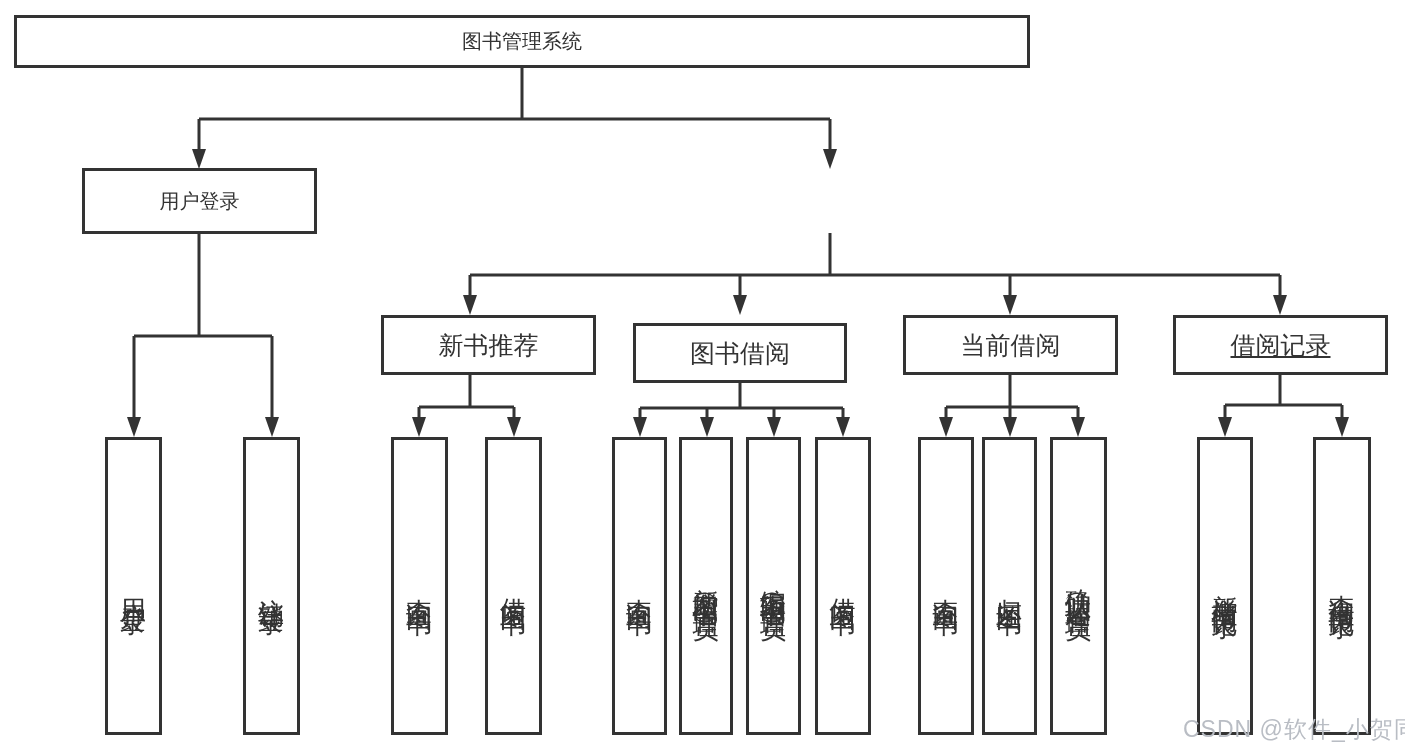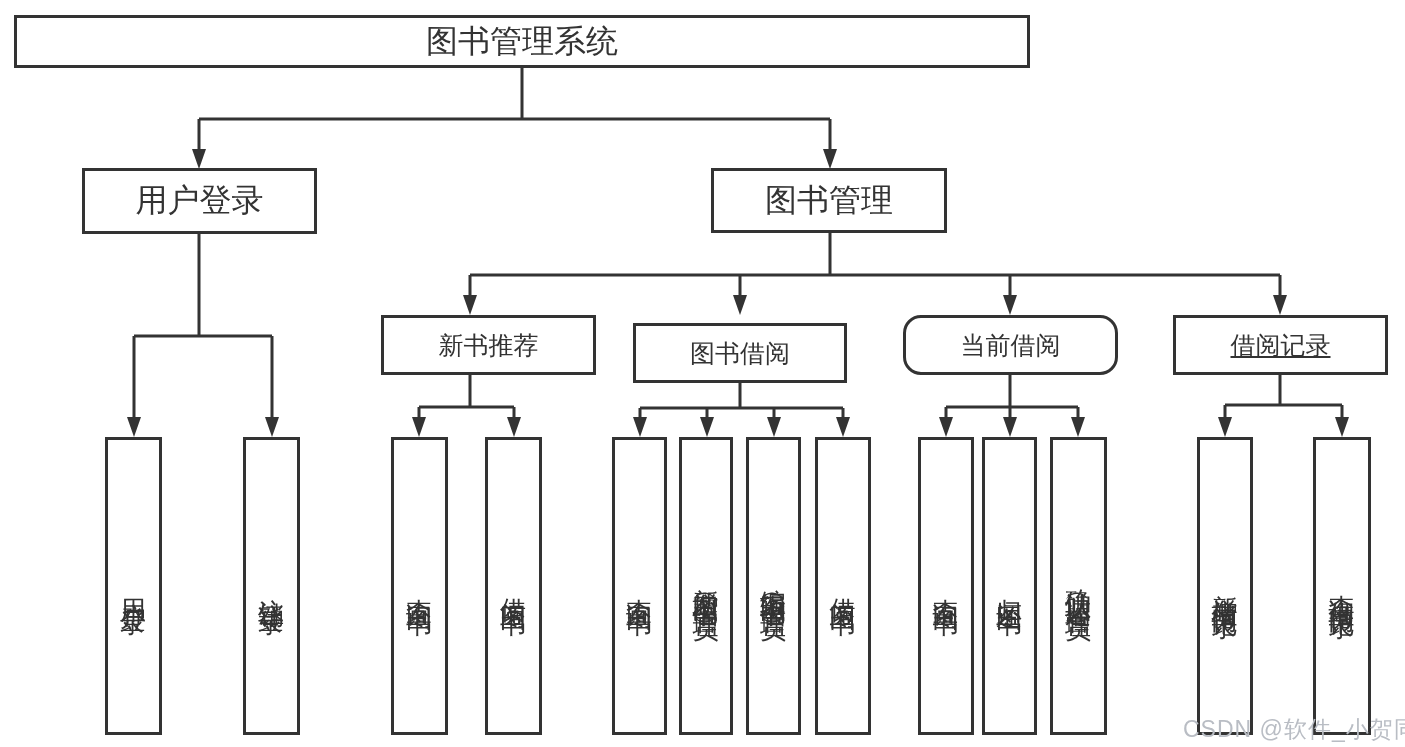--- a/index.html
+++ b/index.html
@@ -20,31 +20,31 @@
     stroke-width:3;
     fill:none;
   }
   svg.connectors polygon { fill:var(--line,#333333); }
   .node {
     position:absolute;
     box-sizing:border-box;
     border:3px solid var(--line,#333333);
     background:#fff;
     display:flex; align-items:center; justify-content:center;
-    font-size:32px;
+    font-size:20px;
     white-space:nowrap;
     z-index:2;
   }
   .root  { left:14px;  top:15px;  width:1016px; height:53px; }
   .l2a   { left:82px;  top:168px; width:235px;  height:66px; }
   .l2b   { left:711px; top:168px; width:236px;  height:65px; }
   .l3    { top:315px; height:60px; width:215px; font-size:25px; }
   .l3.g1 { left:381px; }
   .l3.g2 { left:633px; width:214px;margin-top:8px; }
-  .l3.g3 { left:903px;border-radius:18px; }
+  .l3.g3 { left:903px; }
   .l3.g4 { left:1173px;text-decoration:underline; }
   .leaf  { top:437px; height:298px; width:57px; font-size:26px; }
   .leaf span {
     writing-mode:vertical-rl;
     letter-spacing:4px;
     line-height:1;
   }
   .a1 { left:105px; }  .a2 { left:243px; }
   .b1 { left:391px; }  .b2 { left:485px; }
   .c1 { left:612px; width:55px; } .c2 { left:679px; width:54px; }
@@ -113,21 +113,20 @@
     <g>
       <path d="M1280,375 V405 M1225,405 H1342 M1225,405 V418 M1342,405 V418"></path>
       <polygon points="1218,417 1232,417 1225,437"></polygon>
       <polygon points="1335,417 1349,417 1342,437"></polygon>
     </g>
   </svg>
 
   <div class="node root">图书管理系统</div>
 
   <div class="node l2a">用户登录</div>
-  <div class="node l2b">图书管理</div>
 
   <div class="node l3 g1">新书推荐</div>
   <div class="node l3 g2">图书借阅</div>
   <div class="node l3 g3">当前借阅</div>
   <div class="node l3 g4">借阅记录</div>
 
   <div class="node leaf a1">
     <span>用户登录</span>
   </div>
   <div class="node leaf a2">

